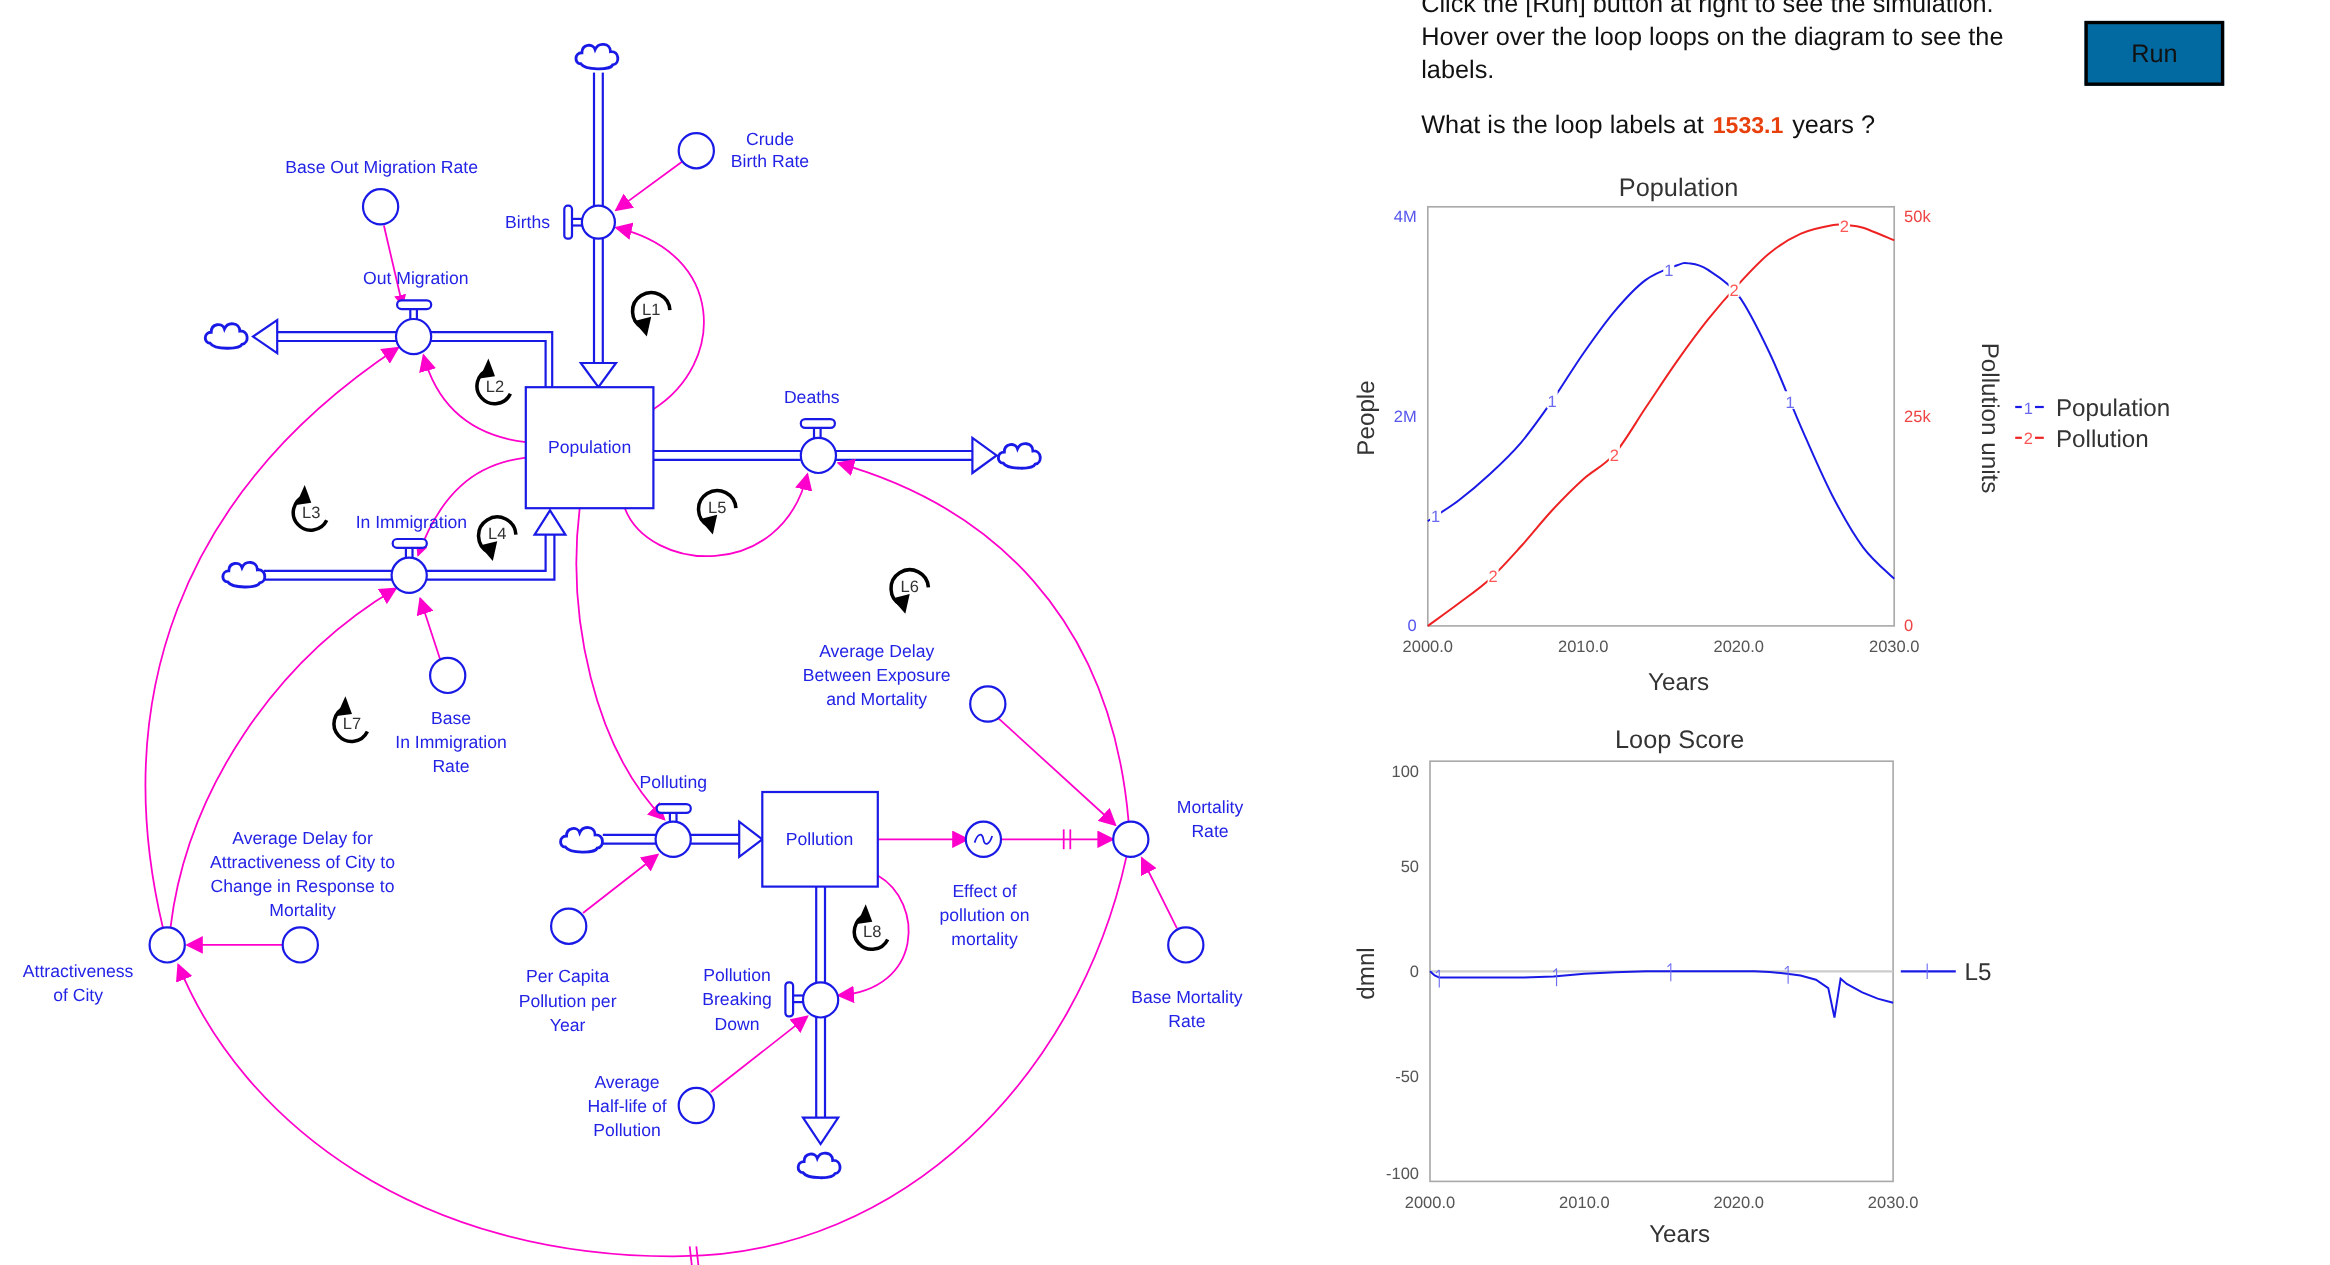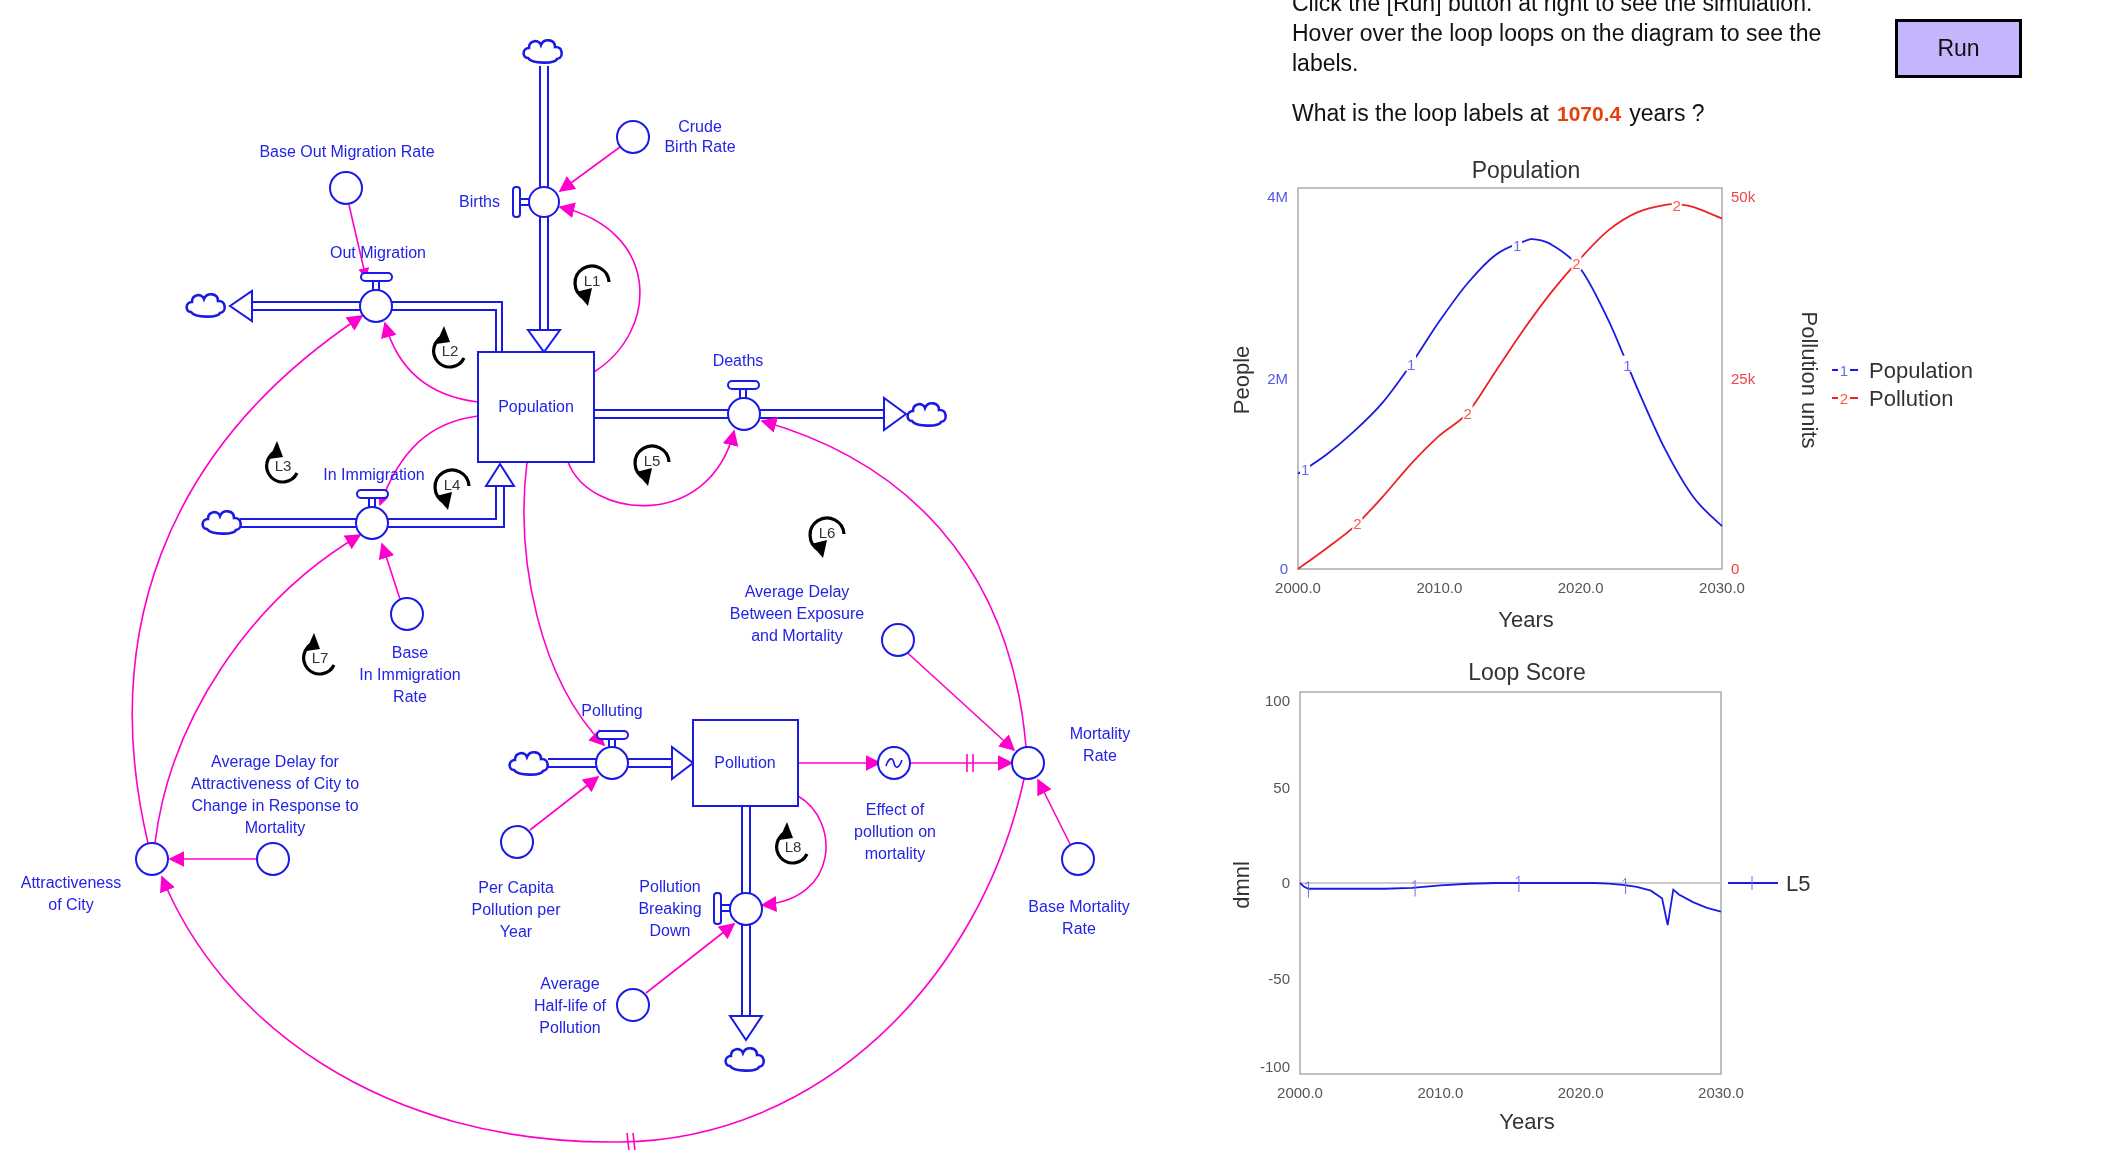--- a/index.html
+++ b/index.html
@@ -7,21 +7,21 @@
          font-family:"Liberation Sans", sans-serif; }
   #diagram { position:absolute; left:0; top:0; width:1230px; height:1150px; }
   .dlabel { font-family:"Liberation Sans", sans-serif; font-size:16px; fill:#2323e6; }
   .looplbl { font-family:"Liberation Sans", sans-serif; font-size:15px; fill:#333; }
   .instructions { position:absolute; left:1292px; top:-12px; width:600px;
          font-size:23px; line-height:30px; color:#111; }
   .instructions p { margin:0; }
   .question { position:absolute; left:1292px; top:100px; font-size:23px; color:#111; }
   .question .t { color:#e8400c; font-weight:bold; margin:0 8px; font-size:21px; }
   .run-btn { position:absolute; left:1895px; top:19px; width:127px; height:59px;
-         border:3px solid #000; box-sizing:border-box; background:#c4b5fd;
+         border:3px solid #000; box-sizing:border-box; background:#0369a1;
          font-family:"Liberation Sans", sans-serif; font-size:23px; color:#111;
          display:flex; align-items:center; justify-content:center; cursor:pointer; }
   .chart { position:absolute; }
   .ctext { font-family:"Liberation Sans", sans-serif; }
 </style>
 </head>
 <body>
 
 <svg id="diagram" viewBox="0 0 1230 1150" xmlns="http://www.w3.org/2000/svg">
   <defs>
@@ -303,21 +303,21 @@
   </g>
 </svg>
 
 <div class="instructions">
   <p>Click the [Run] button at right to see the simulation.</p>
   <p>Hover over the loop loops on the diagram to see the</p>
   <p>labels.</p>
 </div>
 
 <div class="question">
-  <span>What is the loop labels at</span><span class="t">1070.4</span><span>years ?</span>
+  <span>What is the loop labels at</span><span class="t">1533.1</span><span>years ?</span>
 </div>
 
 <div class="run-btn">Run</div>
 
 <svg class="chart" id="popChart" style="left:1200px; top:150px; width:918px; height:490px;" viewBox="1200 150 918 490">
   <text id="pc-title" class="ctext" x="1526" y="178" text-anchor="middle" font-size="23" fill="#333">Population</text>
   <rect x="1298" y="188" width="424" height="381" fill="#fff" stroke="#aaa" stroke-width="1.5"></rect>
   <g id="pc-yl">
       <text x="1288" y="574" text-anchor="end" font-size="15" fill="#5555ee" class="ctext">0</text>
       <text x="1288" y="383.5" text-anchor="end" font-size="15" fill="#5555ee" class="ctext">2M</text>

